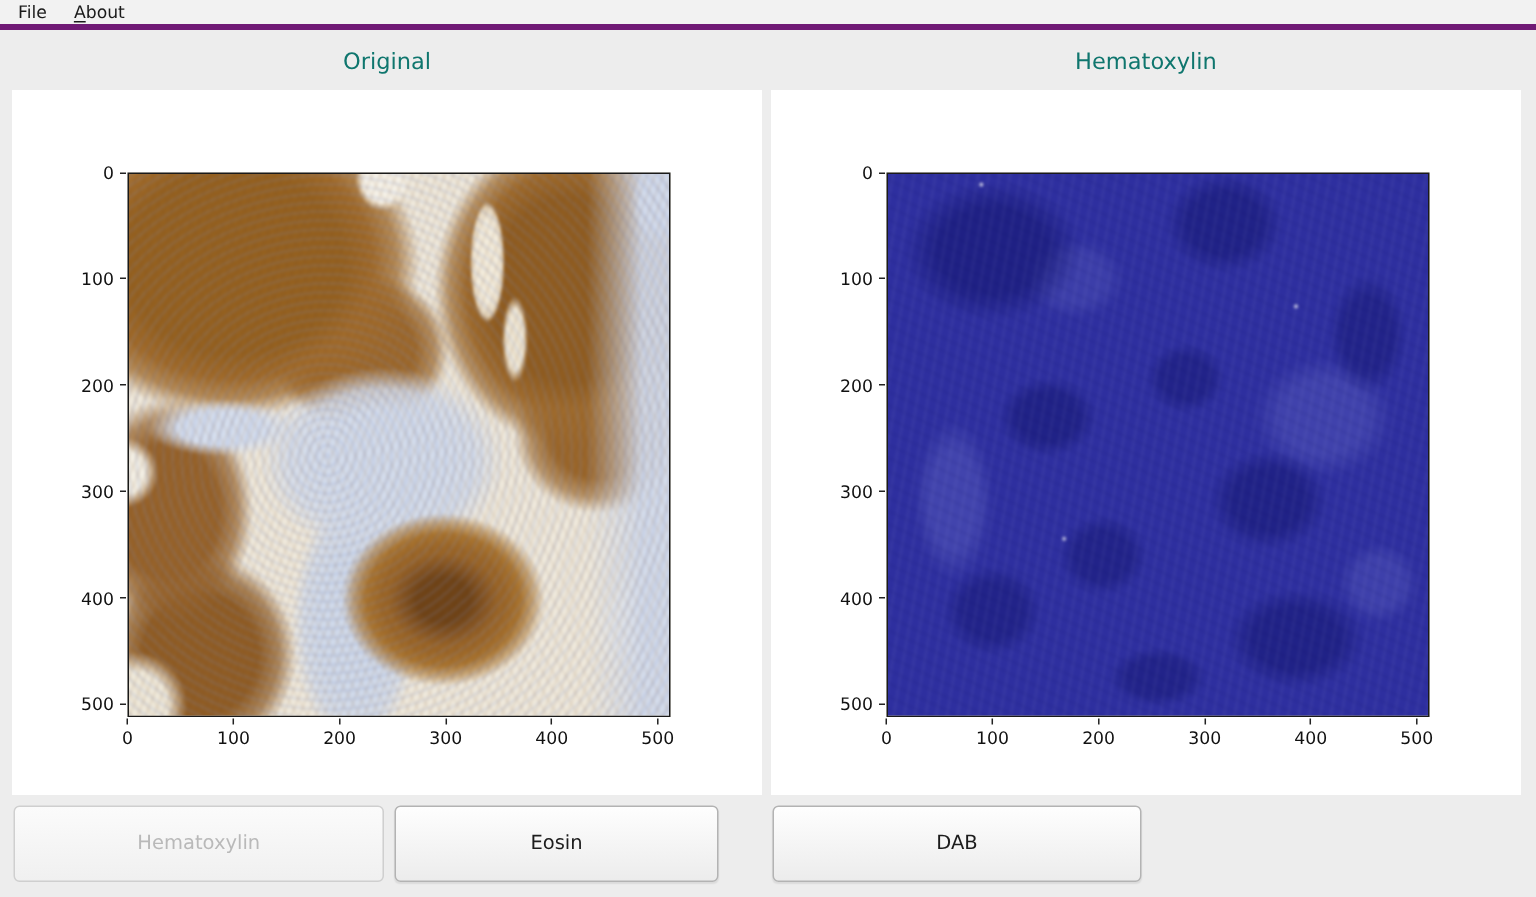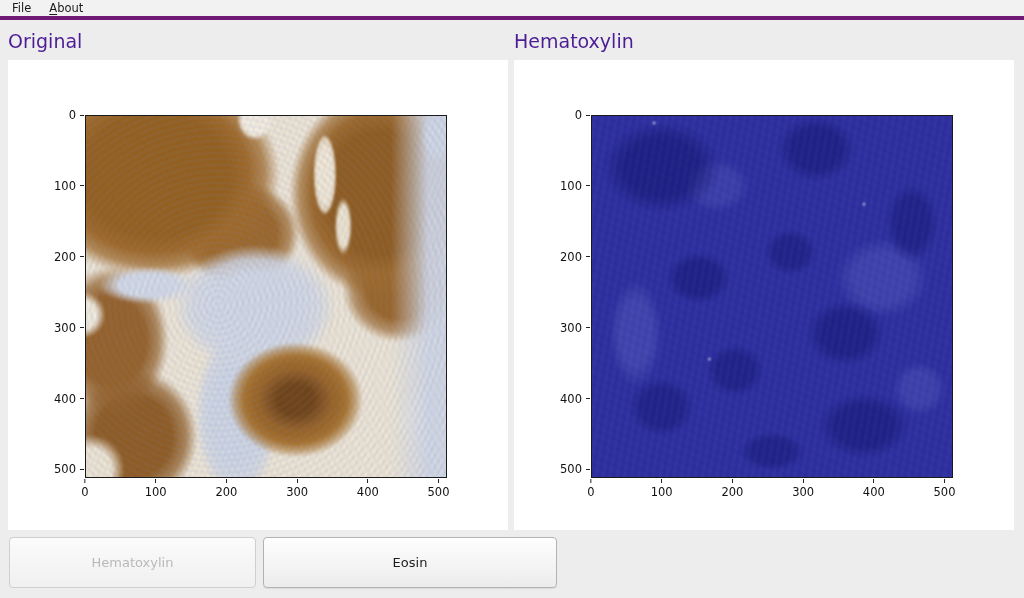--- a/index.html
+++ b/index.html
@@ -13,21 +13,21 @@
     background: #f2f2f2; border-bottom: 4px solid #701a75;
     display: flex; align-items: center; gap: 14px; padding: 0 10px;
     font-size: 11.5px; color: #1a1a1a;
   }
   .menubar .menu-item { cursor: default; padding: 1px 2px; }
   .menubar u { text-decoration: underline; text-underline-offset: 2px; }
 
   
   .panel-title {
     position: absolute; top: 28px; width: 500px; height: 26px;
-    text-align: left; font-size: 19px; color: #4c1d95; line-height: 26px;
+    text-align: center; font-size: 15px; color: #0f766e; line-height: 26px;
   }
   .panel-title.left  { left: 8px; }
   .panel-title.right { left: 514px; }
 
   
   .panel { position: absolute; top: 60px; width: 500px; height: 470px; background: #ffffff; }
   .panel.left  { left: 8px; }
   .panel.right { left: 514px; }
 
   
@@ -240,15 +240,16 @@
           <i class="mark"></i>
         </div>
         <div class="tick y" style="top: 97.6562%;">
           <span class="lbl">500</span>
           <i class="mark"></i>
         </div>
       </div>
   </div>
 
   <button class="btn disabled" style="left:9px;   width:247px;" disabled="">Hematoxylin</button>
-  <button class="btn" style="left:263px; width:294px;">Eosin</button>
+  <button class="btn" style="left:263px; width:216px;">Eosin</button>
+  <button class="btn" style="left:515px; width:246px;">DAB</button>
 
 </div>
 
 </body></html>

